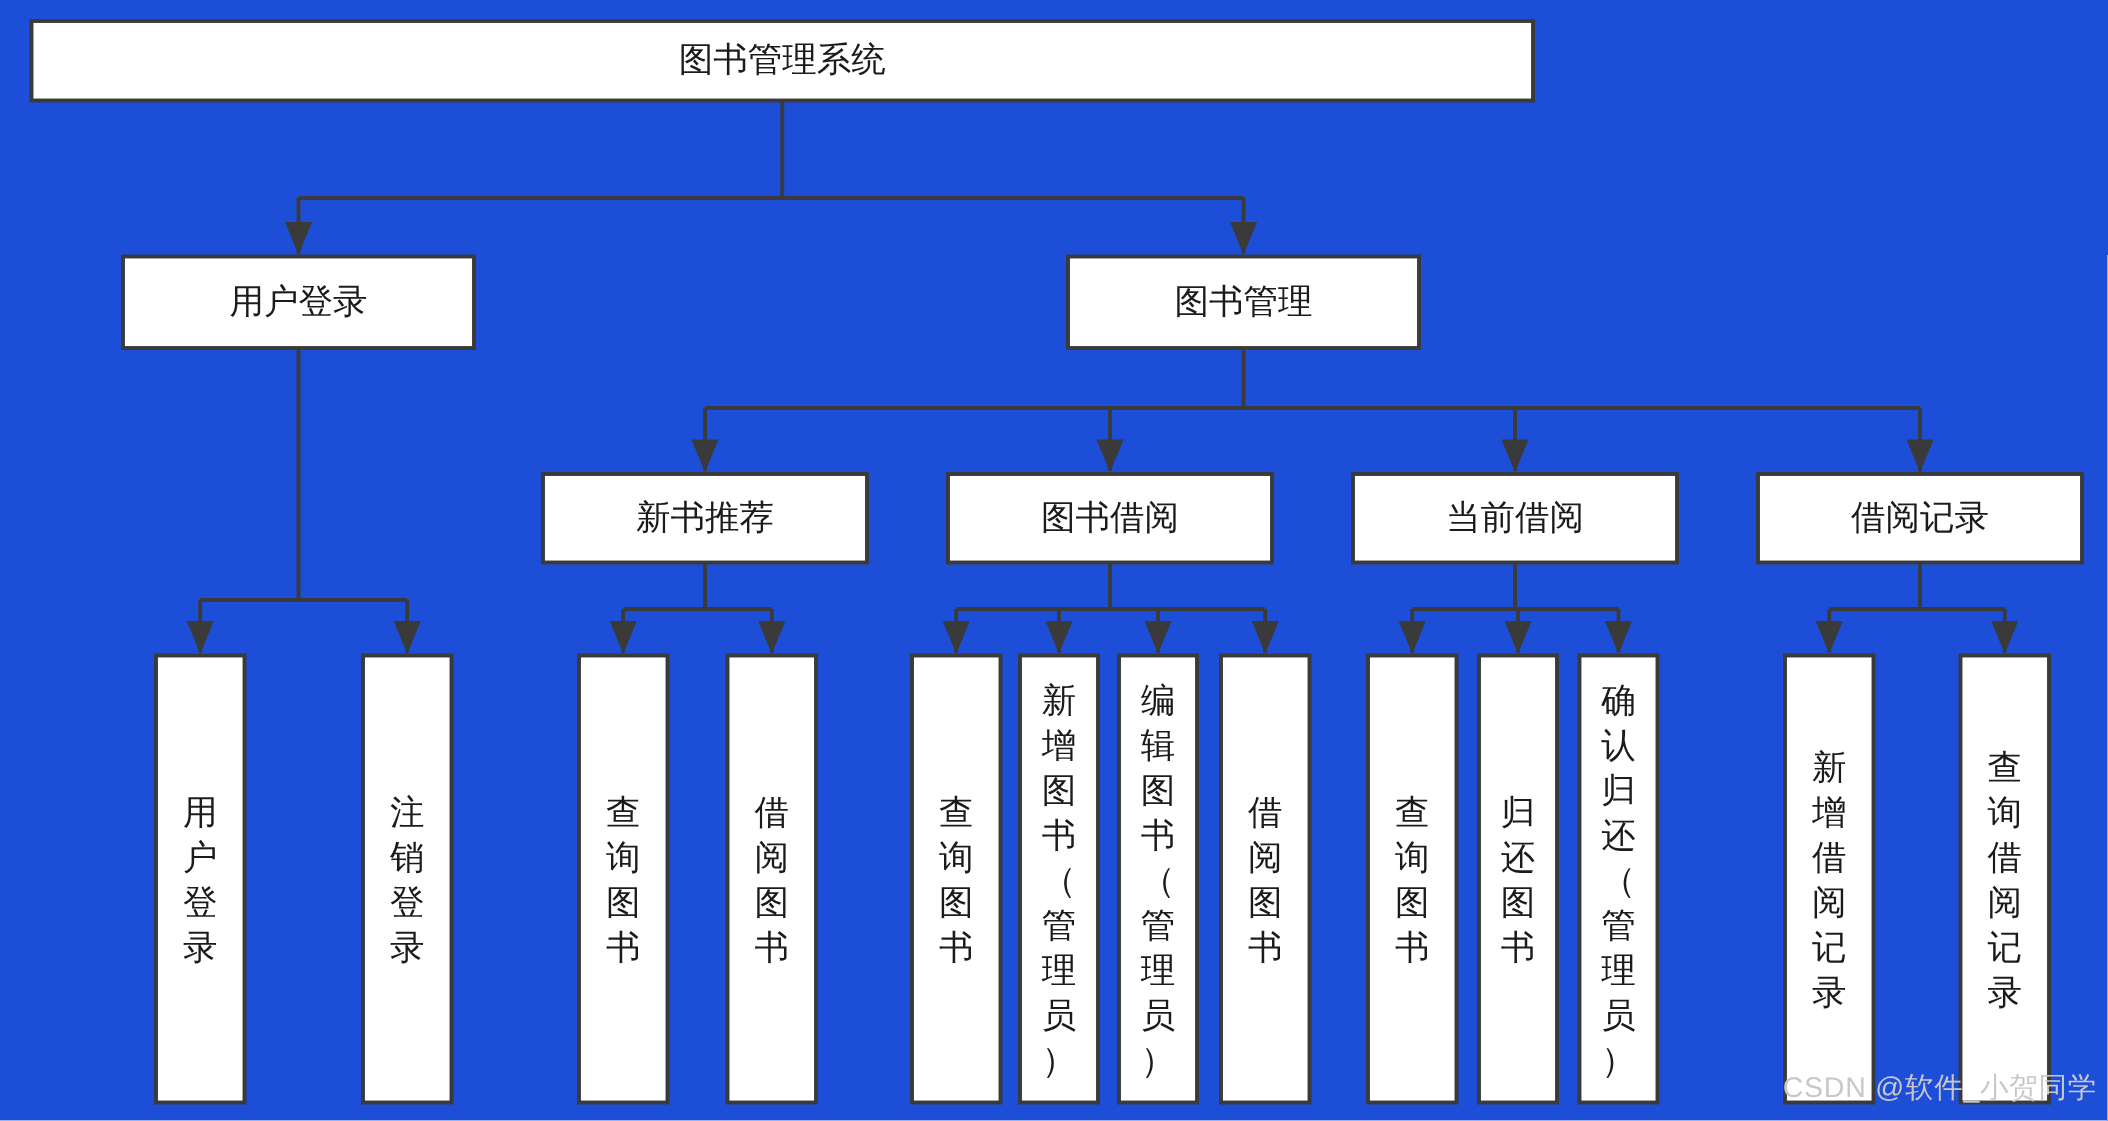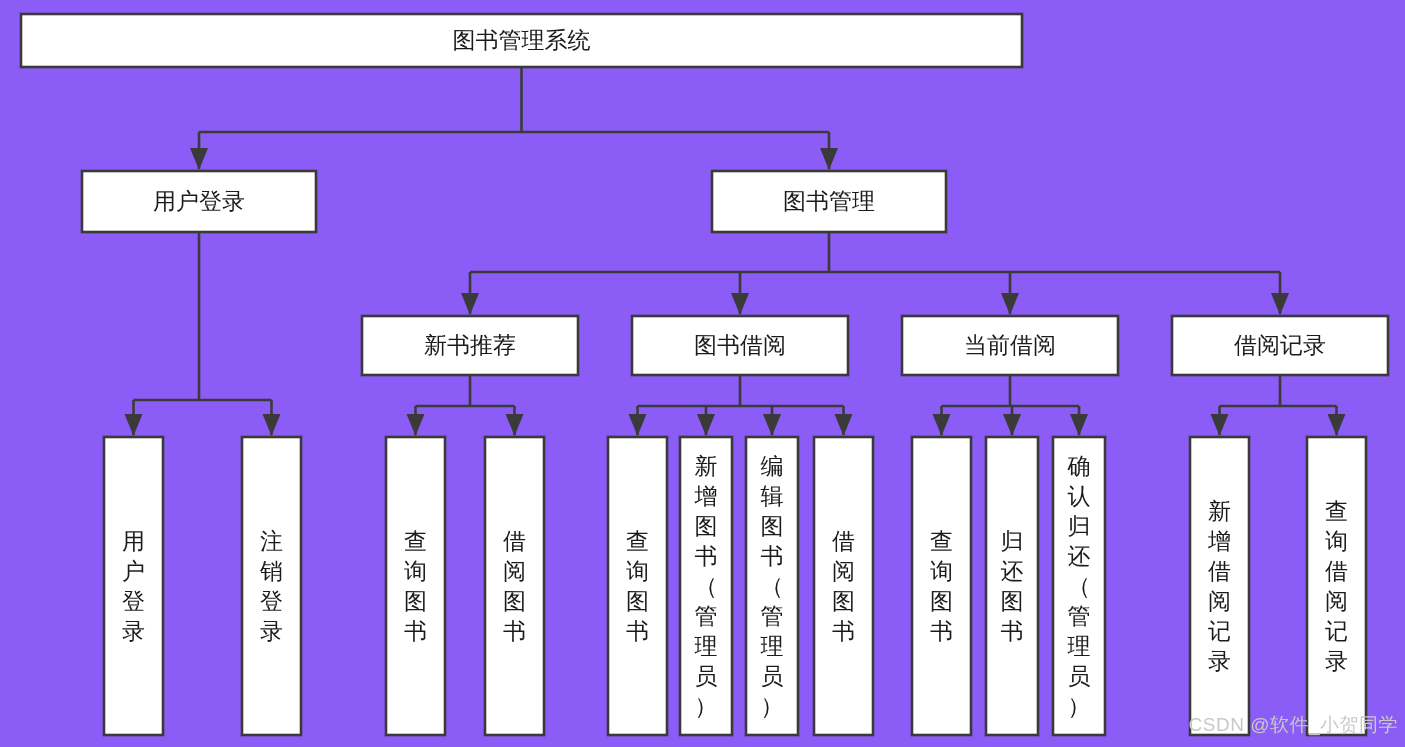--- a/index.html
+++ b/index.html
@@ -8,21 +8,21 @@
     padding: 0;
     background: #ffffff;
   }
   body {
     font-family: "Liberation Sans", "DejaVu Sans", sans-serif;
   }
   #diagram-root {
     position: relative;
     width: 1405px;
     height: 747px;
-    background: #8b5cf6;
+    background: #1d4ed8;
     overflow: hidden;
   }
   svg.diagram-canvas {
     position: absolute;
     left: 0;
     top: 0;
     width: 1405px;
     height: 747px;
   }
   .node-box {

